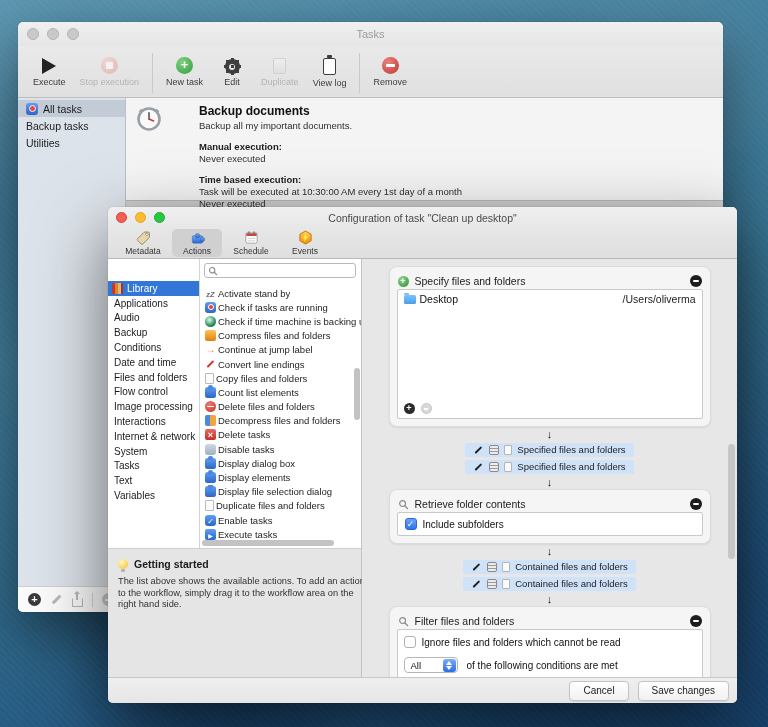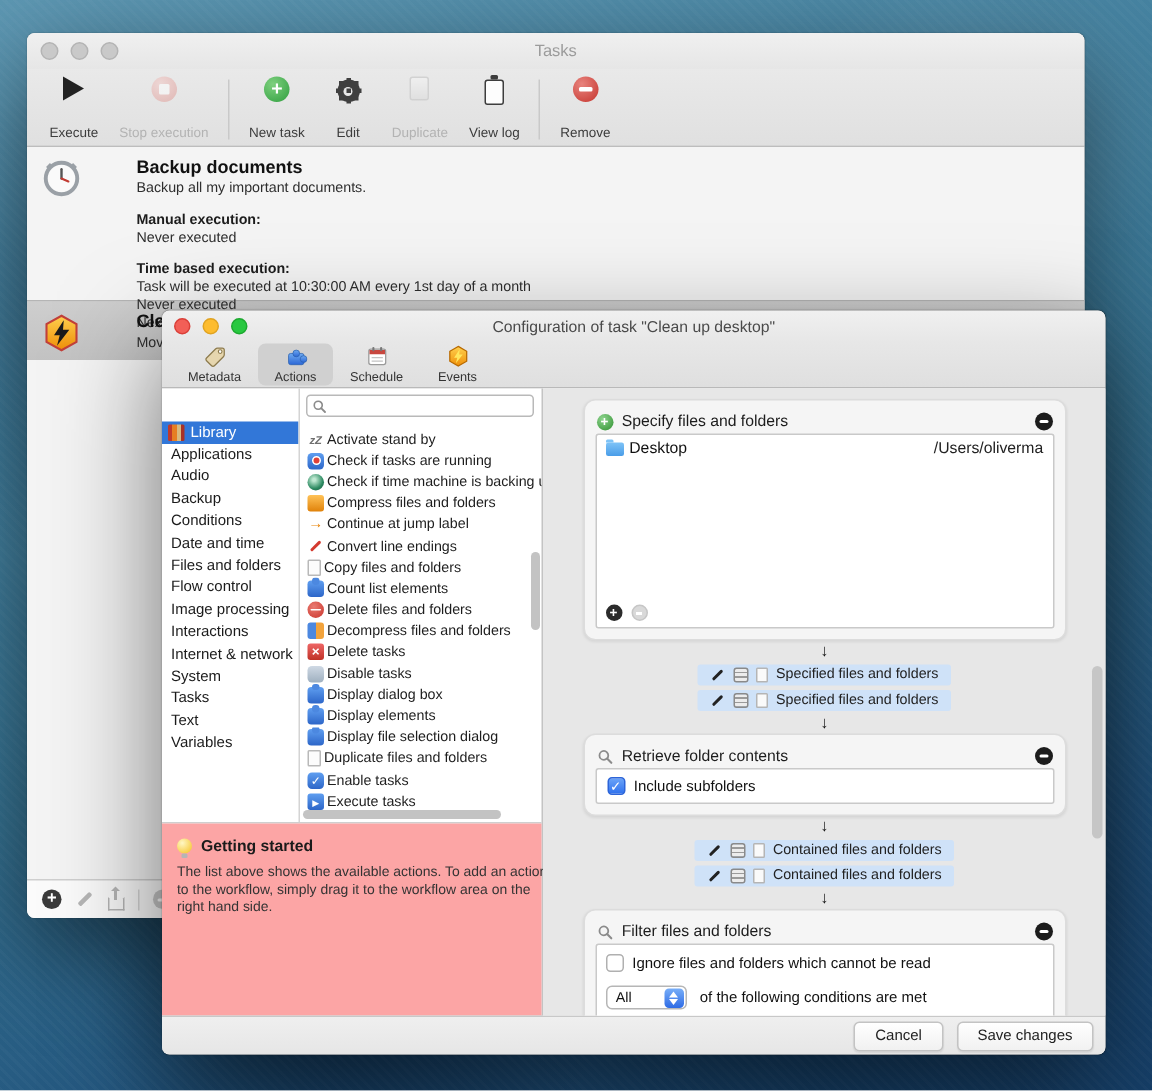--- a/index.html
+++ b/index.html
@@ -26,21 +26,21 @@
   .wtitle{position:absolute;left:0;right:0;text-align:center;font-size:11px;color:#9b9b9b;}
   .wtitle.active{color:#4a4a4a;font-size:10.5px;}
 
   
   .window-main{position:absolute;left:18px;top:22px;width:705px;height:590px;border-radius:5px;
     background:#f4f4f4;box-shadow:0 22px 60px rgba(0,0,0,.5),0 0 1px rgba(0,0,0,.4);
     display:flex;flex-direction:column;overflow:hidden;}
   .window-main .titlebar{height:24px;background:linear-gradient(#f0f0f0,#e6e6e6);border-radius:5px 5px 0 0;}
   .toolbar{height:52px;background:linear-gradient(#e9e9e9,#e0e0e0);border-bottom:1px solid #bdbdbd;
     display:flex;align-items:stretch;padding:3px 6px 2px 8px;flex:none;}
-  .tb-item{display:flex;flex-direction:column;align-items:center;justify-content:space-between;gap:3px;padding:2px 7px;min-width:44px;}
+  .tb-item{display:flex;flex-direction:column;align-items:center;justify-content:center;gap:3px;padding:2px 7px;min-width:44px;}
   .tb-label{font-size:9px;color:#3c3c3c;white-space:nowrap;}
   .tb-item.disabled .tb-label{color:#b3b3b3;}
   .tb-item.disabled .tb-icon{opacity:.5;}
   .tb-sep{width:1px;background:#c9c9c9;margin:4px 6px 2px 6px;}
   .tb-icon{display:inline-block;position:relative;}
   .tb-icon[data-icon="play"]{width:0;height:0;border-left:14px solid #222;border-top:8px solid transparent;border-bottom:8px solid transparent;}
   .tb-icon[data-icon="stop"]{width:17px;height:17px;border-radius:50%;background:radial-gradient(circle at 35% 30%,#f3c7c4,#dc8b85);}
   .tb-icon[data-icon="stop"]::before{content:"";position:absolute;inset:5px;background:#fff;border-radius:1px;}
   .tb-icon[data-icon="plus-green"]{width:17px;height:17px;border-radius:50%;background:radial-gradient(circle at 35% 30%,#7ed07e,#2f9e3f);}
   .tb-icon[data-icon="plus-green"]::before{content:"+";position:absolute;inset:0;color:#fff;font-weight:700;font-size:13px;line-height:16px;text-align:center;}
@@ -128,21 +128,21 @@
   .aicon[data-icon="delete-box"]{background:linear-gradient(#e66,#c03227);}
   .aicon[data-icon="delete-box"]::before{content:"×";color:#fff;font-weight:700;font-size:9px;line-height:10.5px;}
   .aicon[data-icon="disable"]{background:linear-gradient(#cfd9e4,#9fb0c0);border-radius:3px;}
   .aicon[data-icon="enable"]{background:linear-gradient(#5f9ef0,#2d66c8);border-radius:3px;}
   .aicon[data-icon="enable"]::before{content:"✓";color:#fff;font-size:8px;line-height:11px;}
   .aicon[data-icon="execute"]{background:linear-gradient(#5f9ef0,#2d66c8);}
   .aicon[data-icon="execute"]::before{content:"▶";color:#fff;font-size:6px;line-height:11px;}
   .vscroll{position:absolute;right:1px;top:88px;width:6px;height:52px;border-radius:3px;background:#c3c3c3;}
   .hscroll{position:absolute;left:2px;bottom:2px;width:132px;height:6px;border-radius:3px;background:#c3c3c3;}
 
-  .getting-started{flex:1;padding:9px 10px;background:#fca5a5;}
+  .getting-started{flex:1;padding:9px 10px;background:#e5e5e5;}
   .gs-head{display:flex;align-items:center;gap:6px;margin-bottom:6px;}
   .bulb-icon{width:10px;height:10px;border-radius:50%;background:radial-gradient(circle at 35% 30%,#fff7c4,#f5c01d);position:relative;flex:none;}
   .bulb-icon::after{content:"";position:absolute;bottom:-3px;left:3px;width:4px;height:3.5px;background:#b5b5b5;border-radius:1px;}
   .gs-title{font-size:10.5px;font-weight:700;color:#1b1b1b;}
   .gs-body{font-size:9.3px;line-height:11.5px;color:#333;width:248px;}
 
   
   .workflow{flex:1;background:#e7e7e7;position:relative;display:flex;flex-direction:column;align-items:center;padding-top:4px;overflow:hidden;}
   .wf-remnant{width:4px;height:3px;background:#6e6e6e;border-radius:1px;margin-bottom:3px;opacity:.7;}
   .wf-block{width:322px;flex:none;background:#f5f5f5;border:1px solid #dcdcdc;border-radius:8px;box-shadow:0 1px 2px rgba(0,0,0,.08);}
@@ -249,20 +249,32 @@
         <span class="tb-label">View log</span>
       </div>
       <span class="tb-sep"></span>
       <div class="tb-item">
         <span class="tb-icon" data-icon="minus-red"></span>
         <span class="tb-label">Remove</span>
       </div>
     </div>
 
     <div class="mw-body">
+      <div class="sidebar">
+        <div class="sb-row selected">
+          <span class="alltasks-icon"></span>
+          <span>All tasks</span>
+        </div>
+        <div class="sb-row">
+          <span>Backup tasks</span>
+        </div>
+        <div class="sb-row">
+          <span>Utilities</span>
+        </div>
+      </div>
 
       <div class="tasklist">
         <div class="task-row task-row1">
           <svg class="task-icon" viewBox="0 0 26 26" width="26" height="26">
             <circle cx="13" cy="13" r="10.5" fill="#fafafa" stroke="#9aa0a6" stroke-width="2.6"></circle>
             <line x1="13" y1="13" x2="13" y2="6.8" stroke="#555" stroke-width="1.6" stroke-linecap="round"></line>
             <line x1="13" y1="13" x2="17.6" y2="15" stroke="#c23b32" stroke-width="1.4" stroke-linecap="round"></line>
             <line x1="6" y1="3.4" x2="3.4" y2="6" stroke="#9aa0a6" stroke-width="2"></line>
             <line x1="20" y1="3.4" x2="22.6" y2="6" stroke="#9aa0a6" stroke-width="2"></line>
           </svg>

